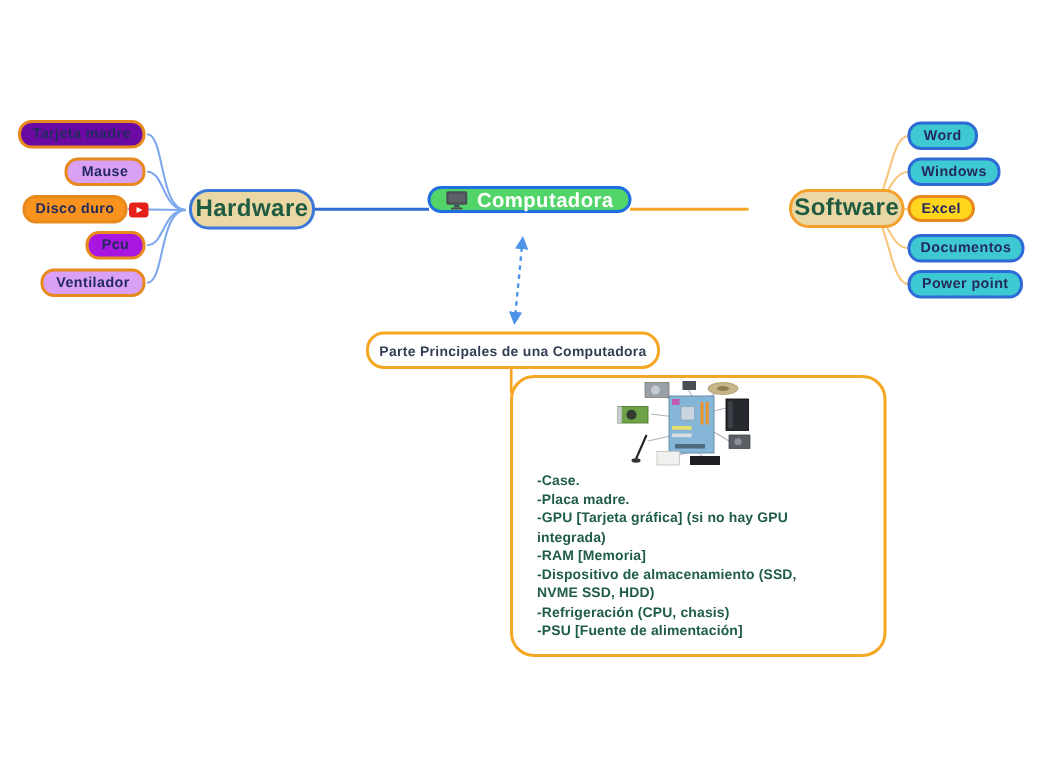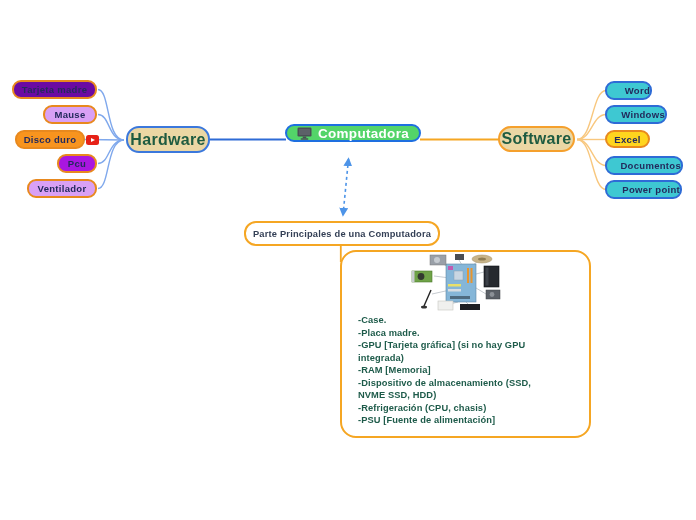--- a/index.html
+++ b/index.html
@@ -16,30 +16,30 @@
   .arrowhead{fill:var(--edge-dash,#4D94E8);}
 
   .node{position:absolute;z-index:2;display:flex;align-items:center;justify-content:center;
         font-weight:bold;letter-spacing:.3px;white-space:nowrap;cursor:default;}
   .root{left:285px;top:124px;width:136px;height:18px;border-radius:15px;
         background:var(--root-bg,#53D469);border:2.5px solid var(--root-border,#1E6FE0);
         color:var(--root-text,#ffffff);font-size:13.5px;gap:6px;}
   .branch{background:var(--branch-bg,#EBD7A4);color:var(--branch-text,#1E5B40);
         font-size:16px;border-radius:13px;}
   .hardware{left:126px;top:126px;width:84px;height:27px;border:2px solid var(--hw-border,#3B78DC);}
-  .software{left:498px;top:126px;width:77px;height:26px;border:2px solid var(--sw-border,#F5A02D);}
+  .software{left:526px;top:126px;width:77px;height:26px;border:2px solid var(--sw-border,#F5A02D);}
 
   .child{height:19px;border-radius:9px;font-size:9.5px;color:var(--child-text,#232A5C);}
   .b-orange{border:2px solid var(--orange-border,#E8891E);}
   .b-blue{border:2px solid var(--teal-border,#2E6BD6);}
   .bg-purple-dark{background:var(--purple-dark,#6B0AA2);}
   .bg-lavender{background:var(--lavender,#D9A0F5);}
   .bg-orange{background:var(--orange-node,#F8941E);}
   .bg-purple-bright{background:var(--purple-bright,#A916E0);}
-  .bg-teal{background:var(--teal-node,#3EC8D2);justify-content:flex-end;}
+  .bg-teal{background:var(--teal-node,#3EC8D2);}
   .bg-yellow{background:var(--yellow-node,#FFD51E);}
 
   .n-tarjeta{left:12px;top:80px;width:85px;}
   .n-mause{left:43px;top:105px;width:54px;}
   .n-disco{left:15px;top:130px;width:70px;}
   .n-pcu{left:57px;top:154px;width:40px;}
   .n-vent{left:27px;top:179px;width:70px;}
   .n-word{left:605px;top:81px;width:47px;}
   .n-windows{left:605px;top:105px;width:62px;}
   .n-excel{left:605px;top:130px;width:45px;height:18px;}

